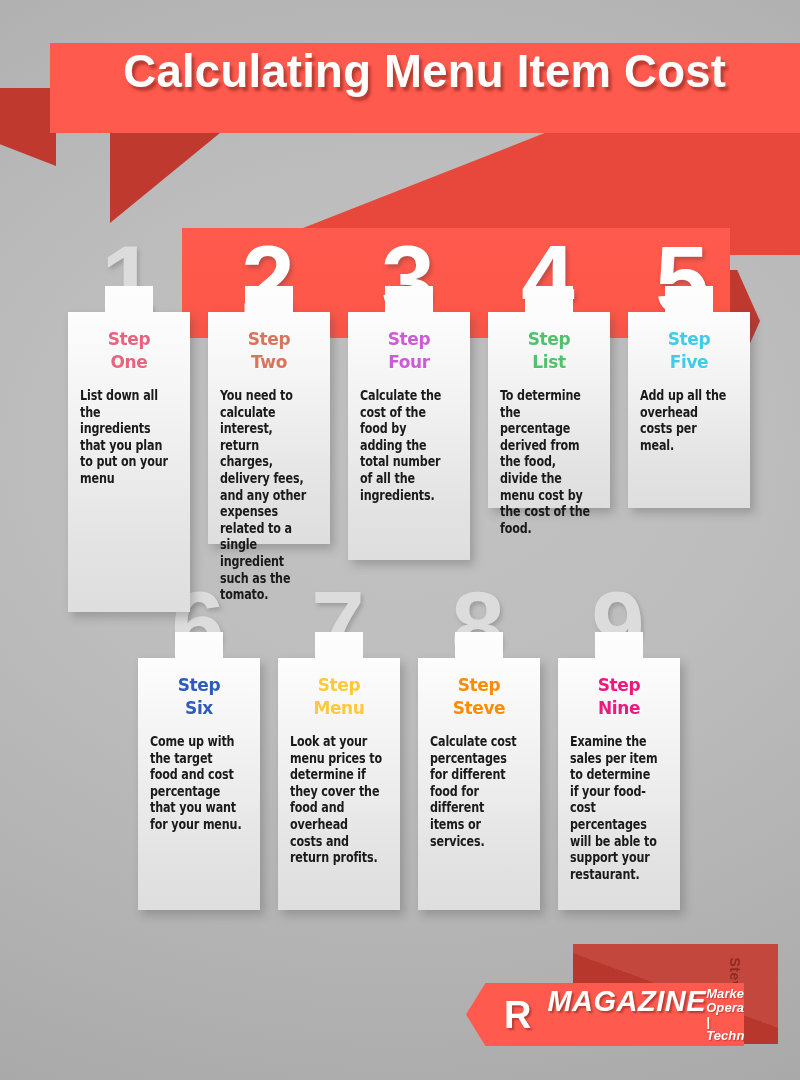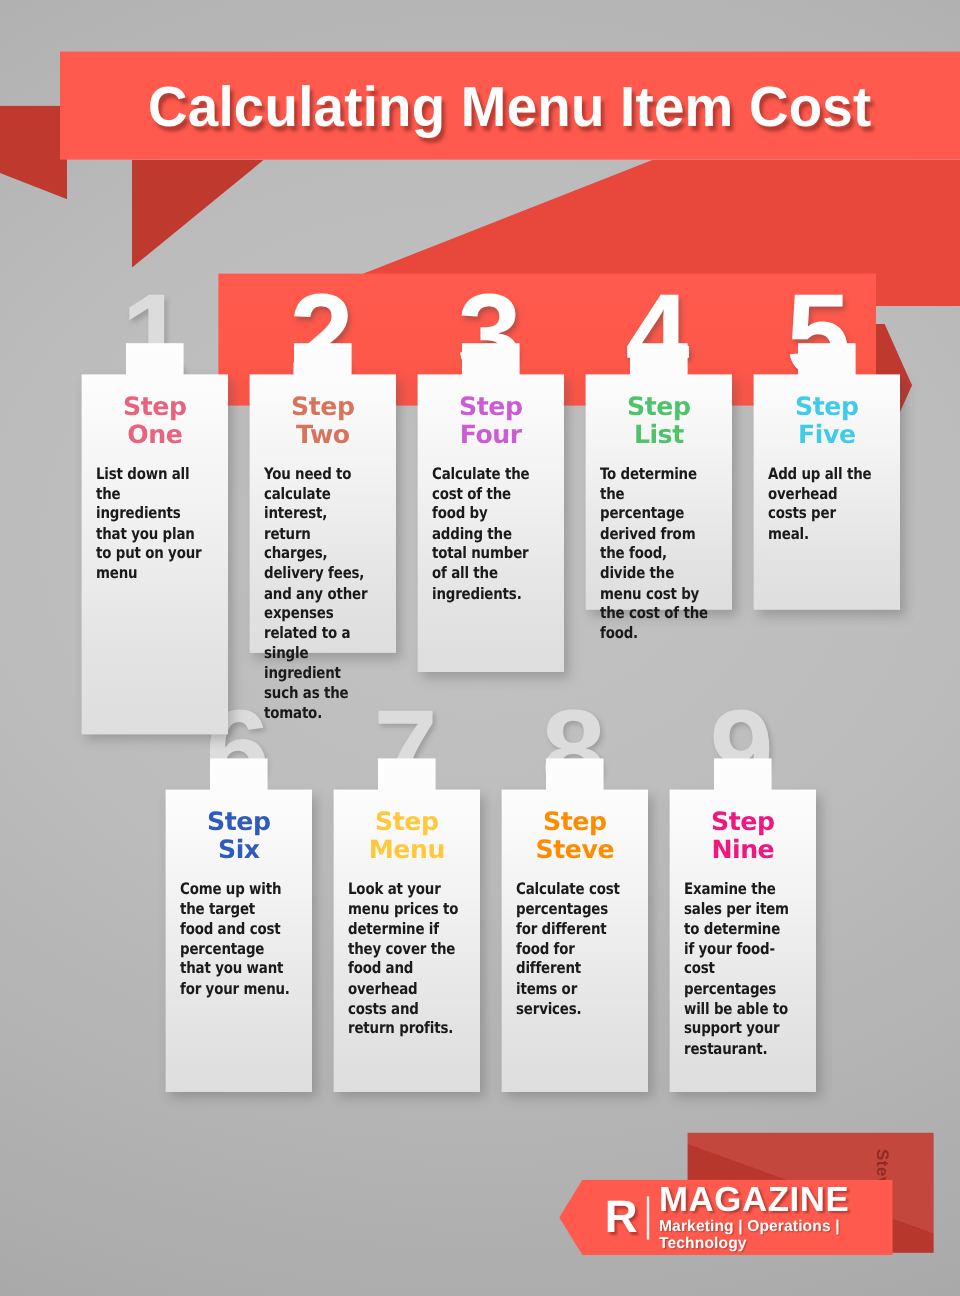--- a/index.html
+++ b/index.html
@@ -37,21 +37,21 @@
     z-index: 2;
   }
 
   .hdr-banner {
     position: absolute;
     left: 50px; top: 43px;
     width: 750px; height: 90px;
     background: #ff5a4d;
     z-index: 4;
     display: flex;
-    align-items: center;
+    align-items: flex-start;
     justify-content: center;
   }
 
   .hdr-title {
     font-family: "Liberation Sans Narrow", "Liberation Sans", sans-serif;
     font-weight: bold;
     font-size: 47px;
     letter-spacing: 0.2px;
     color: #ffffff;
     white-space: nowrap;
@@ -138,21 +138,21 @@
     left: 50%;
     transform: translateX(-50%);
     width: 48px;
     height: 28px;
     background: linear-gradient(180deg, #fdfdfd 0%, #fcfcfc 100%);
   }
 
   .step-label {
     font-family: "DejaVu Sans", sans-serif;
     font-weight: bold;
-    font-size: 21px;
+    font-size: 17px;
     line-height: 23px;
     text-align: center;
     letter-spacing: -0.4px;
     padding-top: 16px;
     text-shadow: 1px 1px 0 rgba(255,255,255,0.85);
   }
   .step-label .w2 { display: block; }
 
   .card-body {
     font-family: "DejaVu Sans Condensed", "Liberation Sans Narrow", "Liberation Sans", sans-serif;
@@ -215,21 +215,21 @@
     color: #ffffff;
     text-shadow: 2px 2px 2px rgba(90,25,20,0.45);
   }
   .logo-div {
     width: 2px;
     height: 36px;
     background: #ffffff;
     margin: 0 8px;
     opacity: 0.95;
   }
-  .logo-txt { display: flex; flex-direction: column; }
+  .logo-txt { display: flex; flex-direction: row; font-style: italic; }
   .logo-name {
     font-family: "Liberation Sans", sans-serif;
     font-weight: bold;
     font-size: 29px;
     line-height: 29px;
     letter-spacing: 0.5px;
     color: #ffffff;
     text-shadow: 2px 2px 2px rgba(90,25,20,0.45);
   }
   .logo-tag {

